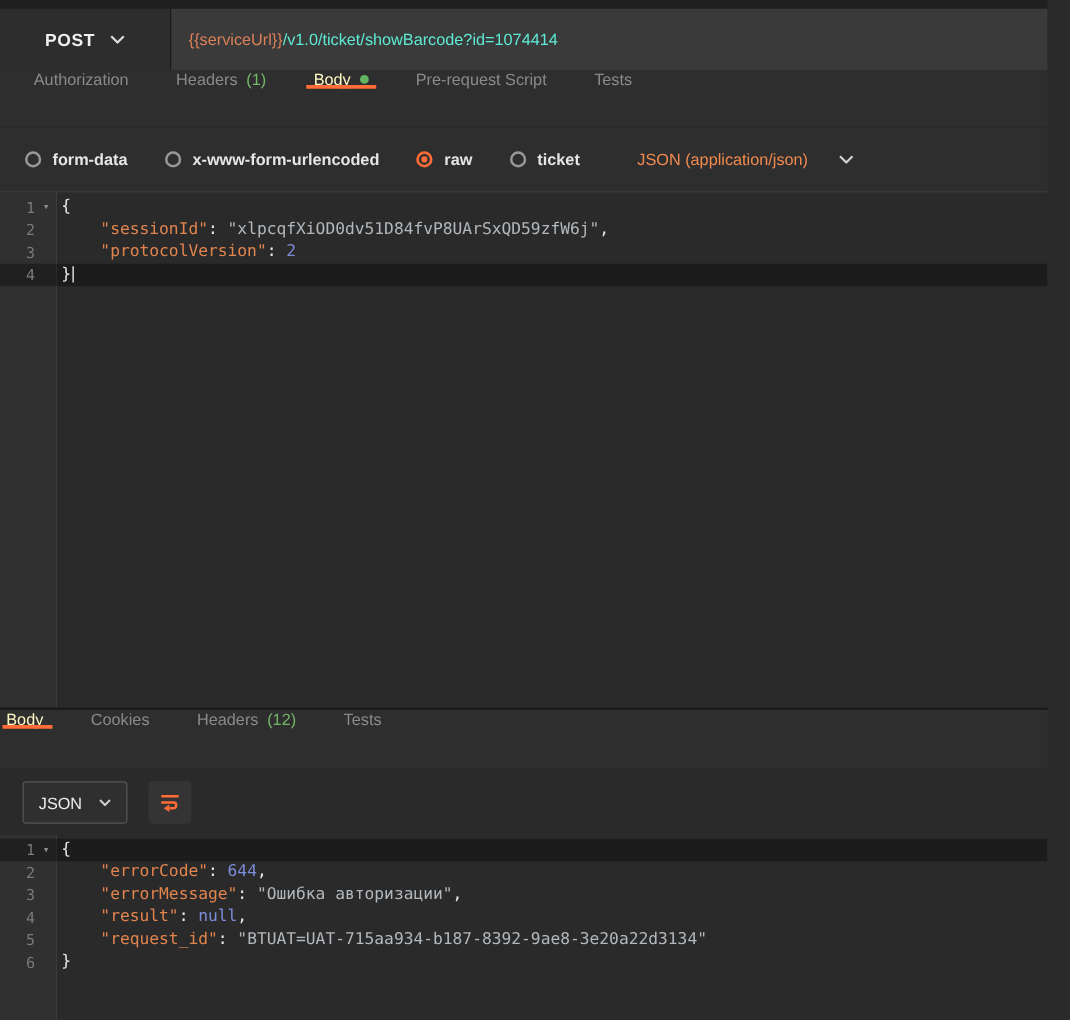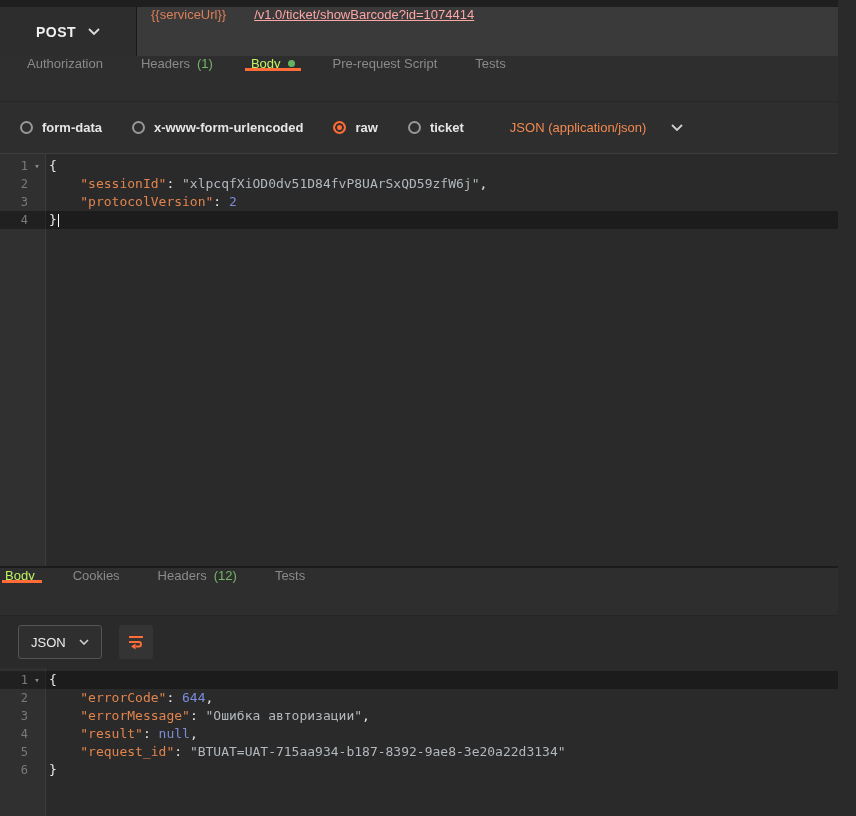--- a/index.html
+++ b/index.html
@@ -10,30 +10,30 @@
   }
   .app { width: 838px; height: 816px; display: flex; flex-direction: column; background: #2a2a2a; }
 
   
   .header { height: 56px; background: #1f1f1f; display: flex; align-items: stretch; padding-top: 7px; flex: none; }
   .method-box {
     width: 137px; background: #2d2d2d; border-right: 1px solid #191919;
     display: flex; align-items: center; justify-content: center; gap: 12px; cursor: pointer;
   }
   .method-box .m { color: #f0f0f0; font-weight: bold; font-size: 14px; letter-spacing: .5px; }
-  .url-field { flex: 1; background: #3a3a3a; display: flex; align-items: flex-start; padding: 0 14px; font-size: 13px; white-space: pre; gap: 28px; }
+  .url-field { flex: 1; background: #3a3a3a; display: flex; align-items: center; padding: 0 14px; font-size: 13px; white-space: pre; }
   .url-field .var { color: #db7f58; }
-  .url-field .path { color: #fca5a5; text-decoration: underline; }
+  .url-field .path { color: #5eead4; }
 
   
   .tabs { background: #2e2e2e; display: flex; align-items: flex-start; flex: none; }
   .req-tabs { height: 46px; padding-left: 8px; border-bottom: 1px solid #272727; }
   .resp-tabs { height: 50px; padding-left: 2px; border-top: 2px solid #1b1b1b; border-bottom: 1px solid #262626; }
   .tab { display: flex; align-items: center; gap: 7px; padding: 0 19px; font-size: 13px; color: #8a8a8a; position: relative; cursor: pointer; }
-  .tab.active { color: #bef264; }
+  .tab.active { color: #fef9c3; }
   .tab.active::after { content: ""; position: absolute; left: 13px; right: 13px; bottom: 0; height: 3px; background: #ff6c37; }
   .resp-tabs .tab:first-child { padding-left: 3px; }
   .resp-tabs .tab:first-child.active::after { left: 0; right: 12px; }
   .count { color: #74b668; }
   .dot { width: 7px; height: 7px; border-radius: 50%; background: #62b462; flex: none; }
 
   
   .mode-bar { height: 52px; background: #2e2e2e; display: flex; align-items: center; padding: 0 20px; border-bottom: 1px solid #3e3e3e; flex: none; }
   .opt { display: flex; align-items: center; gap: 9px; margin-right: 30px; cursor: pointer; }
   .radio { width: 13px; height: 13px; border-radius: 50%; border: 2px solid #989898; background: transparent; flex: none; }

